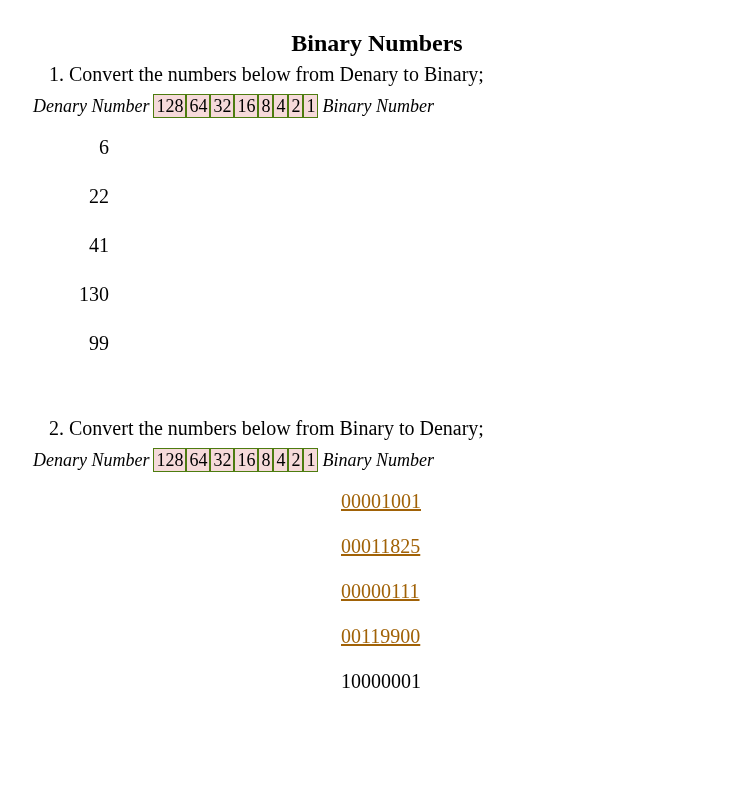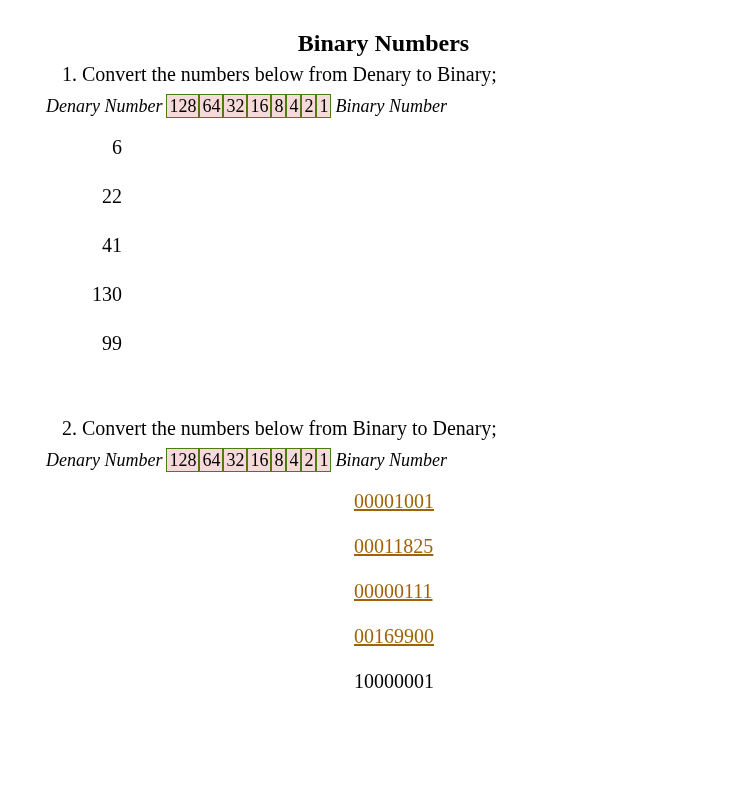--- a/index.html
+++ b/index.html
@@ -4,22 +4,21 @@
   <style>
     body {
       font-family: 'Times New Roman', Times, serif;
       background: #fff;
       margin: 0;
       padding: 0;
       width: 743px;
       color: #000;
     }
     .page {
-      padding: 30px 20px 0 18px;
-      margin-left: 26px;
+      padding: 30px 20px 0 31px;
     }
     .title {
       text-align: center;
       font-weight: bold;
       font-size: 24px;
       margin-bottom: 2px;
     }
     .question {
       font-size: 20px;
       margin-left: 18px;
@@ -131,17 +130,17 @@
       <span class="bitcell">2</span>
       <span class="bitcell">1</span>
     </span>
     <span class="hdr-right">Binary Number</span>
   </div>
 
   <div class="binary-list">
     <div class="binary-row"><span class="linklike">00001001</span></div>
     <div class="binary-row"><span class="linklike">00011825</span></div>
     <div class="binary-row"><span class="linklike">00000111</span></div>
-    <div class="binary-row"><span class="linklike">00169900</span></div>
+    <div class="binary-row"><span class="linklike">00119900</span></div>
     <div class="binary-row">10000001</div>
   </div>
 
 </div>
 
 </body></html>

